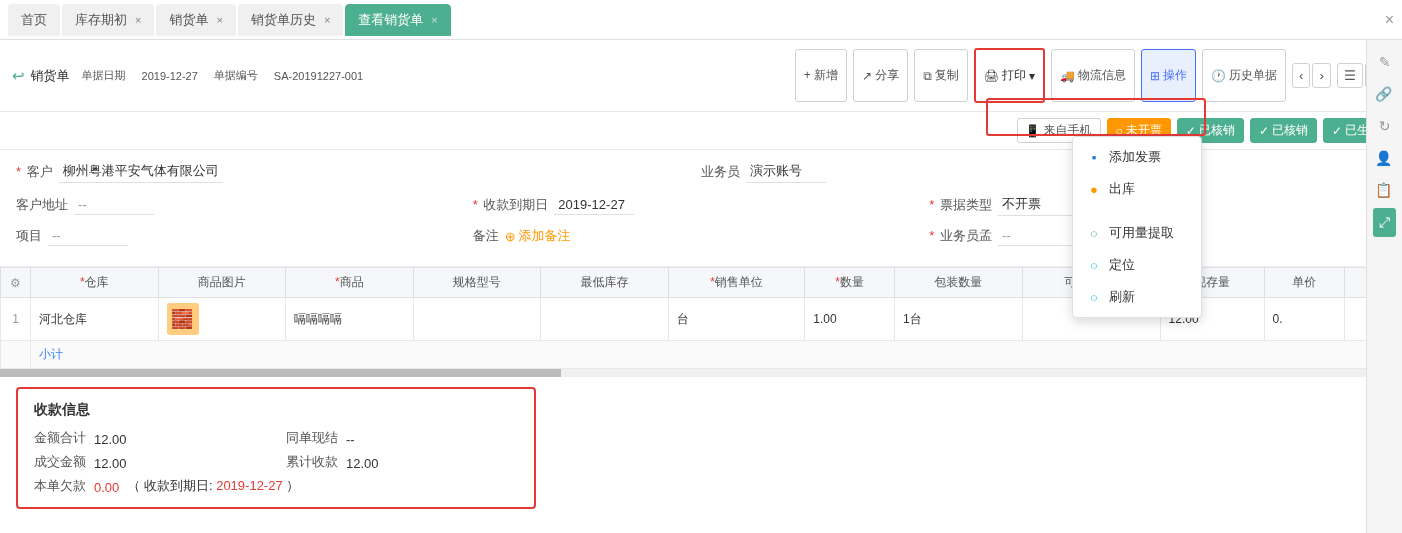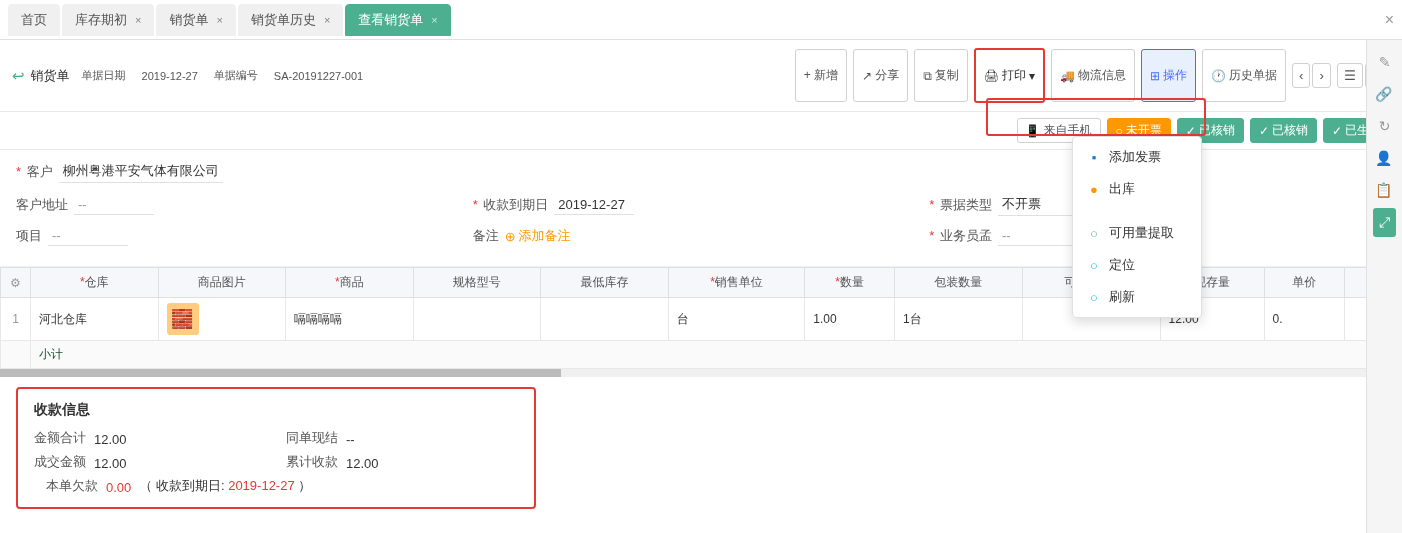--- a/index.html
+++ b/index.html
@@ -68,21 +68,21 @@
 
     
     .table-section { padding: 0; }
     table { width: 100%; border-collapse: collapse; font-size: 12px; }
     th {
       background: #f5f7fa; border: 1px solid #e0e0e0; padding: 6px 8px;
       text-align: center; color: #555; font-weight: normal; white-space: nowrap;
     }
     th .req { color: #e53935; }
     td { border: 1px solid #e8e8e8; padding: 5px 8px; color: #333; }
-    tr.subtotal td { background: #fafafa; color: #14532d; }
+    tr.subtotal td { background: #fafafa; color: #3b82f6; }
     .settings-col { width: 30px; text-align: center; color: #999; }
     .row-num { text-align: center; color: #999; }
     .product-img { width: 32px; height: 32px; background: #ffcc80; border-radius: 3px; display: flex; align-items: center; justify-content: center; }
 
     
     .payment-box {
       border: 2px solid #e53935; border-radius: 4px; margin: 10px 16px;
       padding: 12px 16px; background: #fff; max-width: 520px;
     }
     .payment-title { font-weight: bold; font-size: 14px; margin-bottom: 10px; }
@@ -231,20 +231,24 @@
   </div>
 
   <div class="form-section">
     <div class="form-row">
       <div class="form-field">
         <span class="field-label">
           <span class="required">*</span>
           <span>客户</span>
         </span>
         <span class="field-value">柳州粤港平安气体有限公司</span>
+      </div>
+      <div class="form-field">
+        <span class="field-label">业务员</span>
+        <span class="field-value">演示账号</span>
       </div>
     </div>
     <div class="form-row">
       <div class="form-field">
         <span class="field-label">客户地址</span>
         <span class="field-value dash">--</span>
       </div>
       <div class="form-field">
         <span class="field-label">
           <span class="required">*</span>
@@ -343,21 +347,21 @@
         <span class="payment-value">--</span>
       </div>
       <div class="payment-row">
         <span class="payment-label">成交金额</span>
         <span class="payment-value">12.00</span>
       </div>
       <div class="payment-row">
         <span class="payment-label">累计收款</span>
         <span class="payment-value">12.00</span>
       </div>
-      <div class="payment-row" style="grid-column: span 2; margin-left: 12px;">
+      <div class="payment-row" style="grid-column: span 2;">
         <span class="payment-label">本单欠款</span>
         <span class="payment-value red">0.00</span>
         <span class="payment-value">（ 收款到期日: <span style="color:#e53935;">2019-12-27</span> ）</span>
       </div>
     </div>
   </div>
 
   <div class="dropdown-menu">
     <div class="menu-item">
       <span class="menu-icon blue">▪</span>

